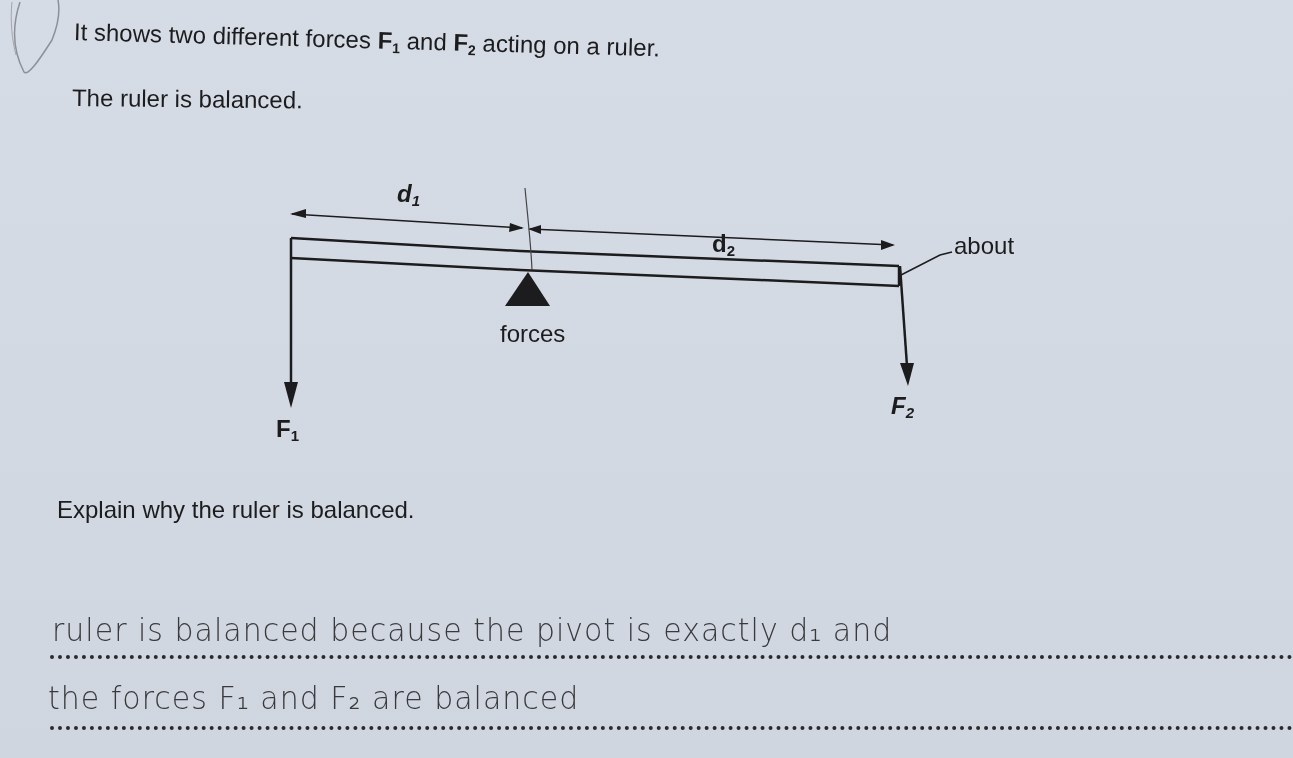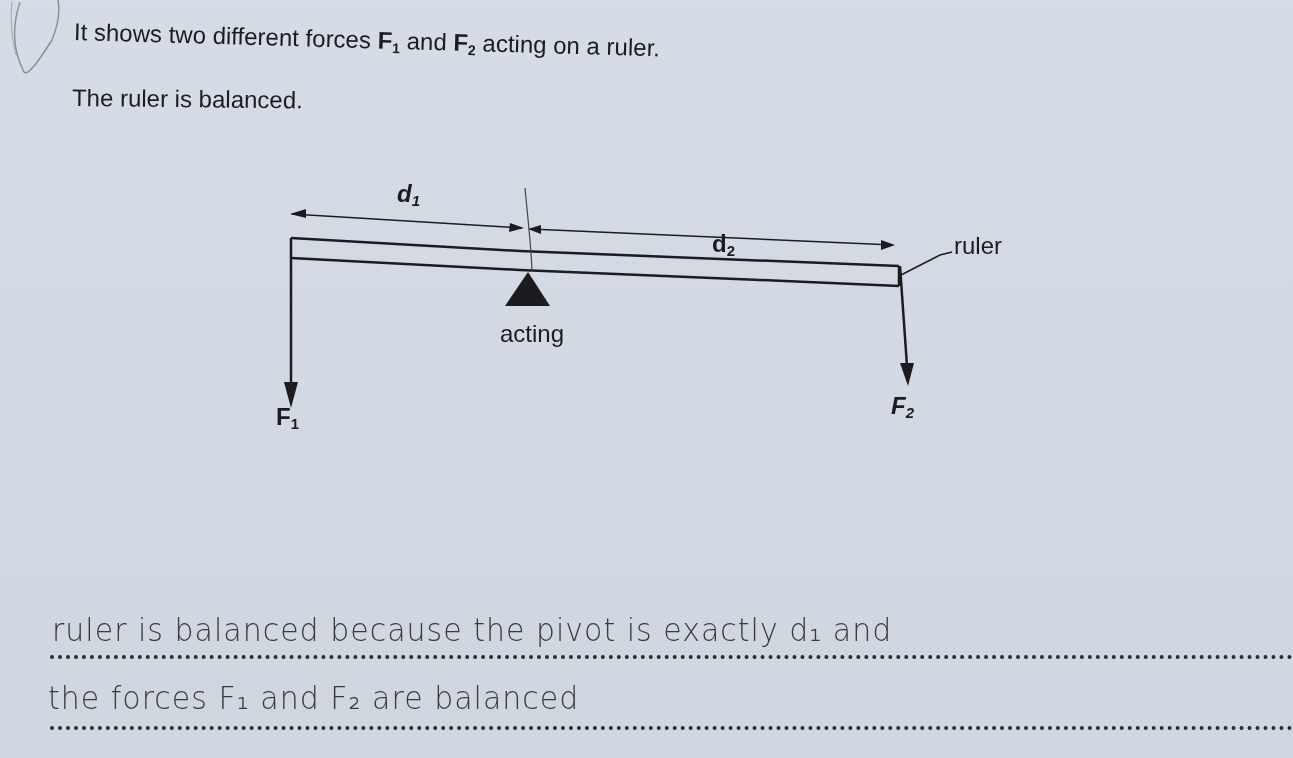--- a/index.html
+++ b/index.html
@@ -82,25 +82,26 @@
       <line x1="530" y1="229" x2="893" y2="245"></line>
       <polygon points="528,229 541,225 541,234" fill="#1c1c1e" stroke="none"></polygon>
       <polygon points="895,245 881,240 881,250" fill="#1c1c1e" stroke="none"></polygon>
     </g>
 
     <path d="M901 275 L 940 255 L 952 252" stroke="#1c1c1e" stroke-width="1.5" fill="none"></path>
   </svg>
 
   <div class="lbl lbl-bold" style="left:397px; top:180px;font-style:italic;"><span>d</span><sub>1</sub></div>
   <div class="lbl lbl-bold" style="left:712px; top:200px;margin-top:30px;"><span>d</span><sub>2</sub></div>
-  <div class="lbl" style="left:954px; top:232px;">ruler</div>
-  <div class="lbl" style="left:500px; top:320px;">acting</div>
-  <div class="lbl lbl-bold" style="left:276px; top:403px;"><span>F</span><sub>1</sub></div>
+  <div class="lbl" style="left:954px; top:232px;">about</div>
+  <div class="lbl" style="left:500px; top:320px;">forces</div>
+  <div class="lbl lbl-bold" style="left:276px; top:415px;"><span>F</span><sub>1</sub></div>
   <div class="lbl lbl-bold" style="left:891px; top:392px;font-style:italic;"><span>F</span><sub>2</sub></div>
 
+  <div class="text-line q1">Explain why the ruler is balanced.</div>
 
   <div class="hand" style="left:52px; top:612px;">ruler is balanced because the pivot is exactly d₁ and</div>
   <div class="answer-line" style="top:655px;"></div>
 
   <div class="hand" style="left:48px; top:680px;">the forces F₁ and F₂ are balanced</div>
   <div class="answer-line" style="top:726px;"></div>
 
 </div>
 
 </body></html>

